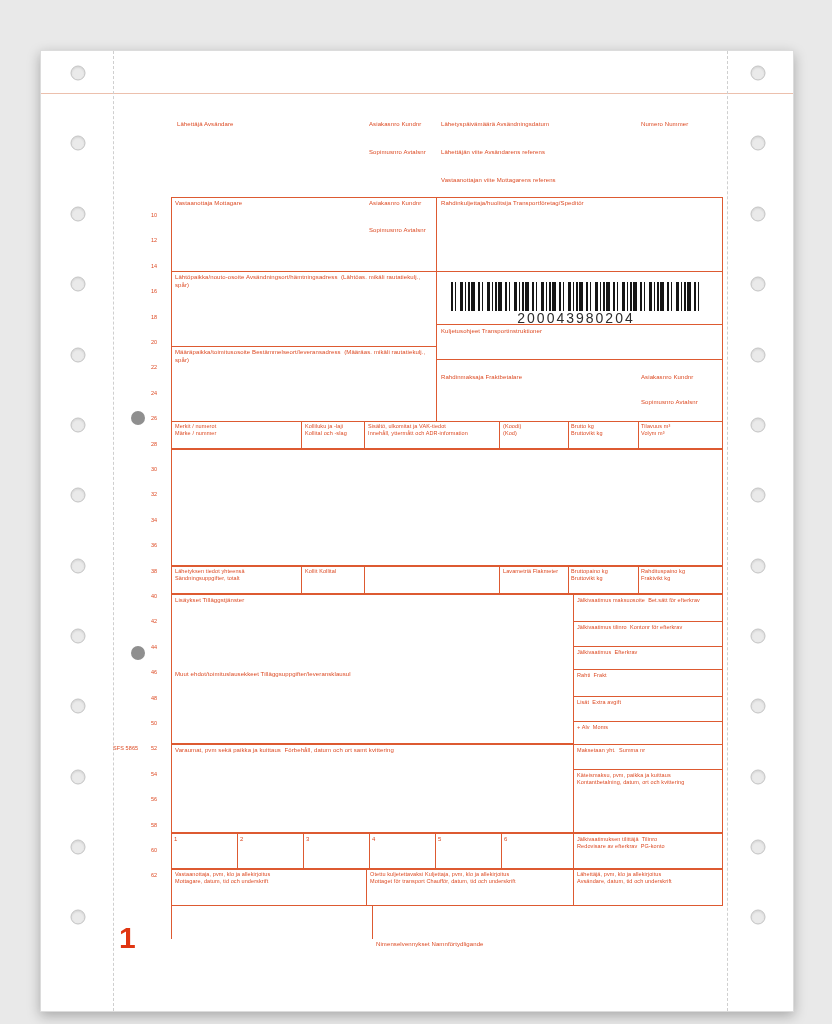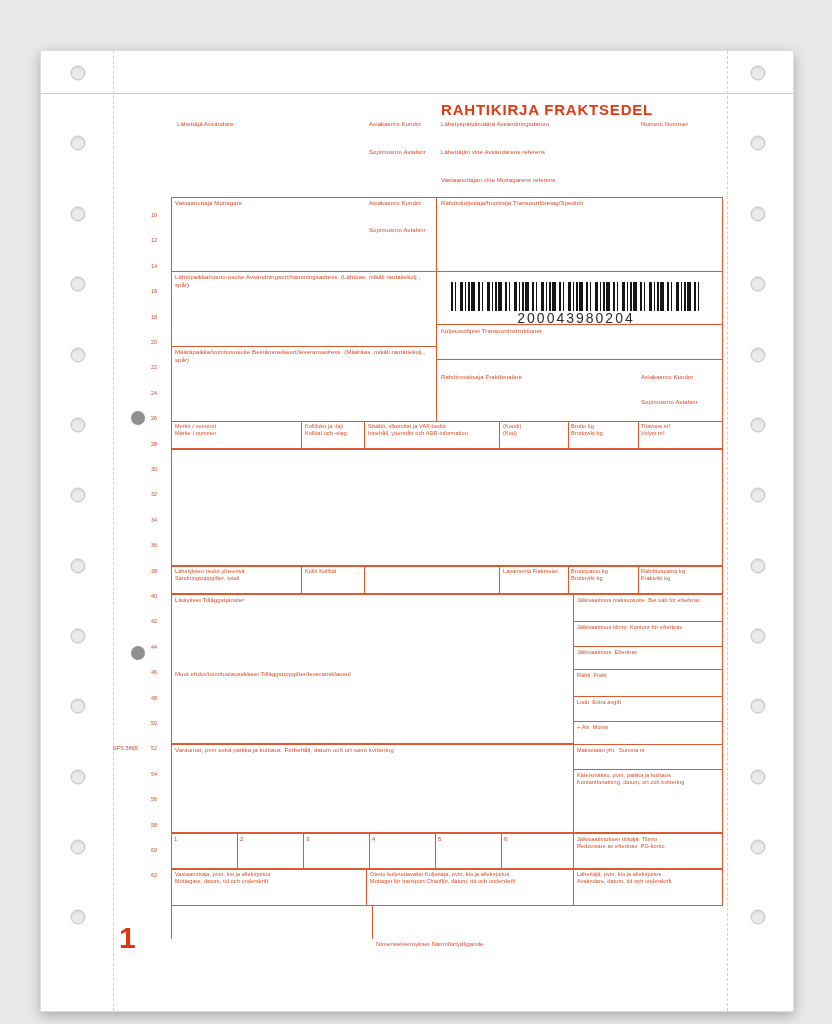--- a/index.html
+++ b/index.html
@@ -81,21 +81,20 @@
       <div class="rownum" style="top: 644.6px;">48</div>
       <div class="rownum" style="top: 670px;">50</div>
       <div class="rownum" style="top: 695.4px;">52</div>
       <div class="rownum" style="top: 720.8px;">54</div>
       <div class="rownum" style="top: 746.2px;">56</div>
       <div class="rownum" style="top: 771.6px;">58</div>
       <div class="rownum" style="top: 797px;">60</div>
       <div class="rownum" style="top: 822.4px;">62</div>
     </div>
 
-  <div class="title" style="left:400px;top:50px;">RAHTIKIRJA FRAKTSEDEL</div>
   <div class="lbl" style="left:136px;top:70px;">Lähettäjä Avsändare</div>
   <div class="lbl" style="left:328px;top:70px;">Asiakasnro Kundnr</div>
   <div class="lbl" style="left:400px;top:70px;">Lähetyspäivämäärä Avsändningsdatum</div>
   <div class="lbl" style="left:600px;top:70px;">Numero Nummer</div>
   <div class="lbl" style="left:328px;top:98px;">Sopimusnro Avtalsnr</div>
   <div class="lbl" style="left:400px;top:98px;">Lähettäjän viite Avsändarens referens</div>
   <div class="lbl" style="left:400px;top:126px;">Vastaanottajan viite Mottagarens referens</div>
 
   <div class="box" style="left:130px;top:146px;width:266px;height:75px;"></div>
   <div class="box" style="left:395px;top:146px;width:287px;height:75px;"></div>

